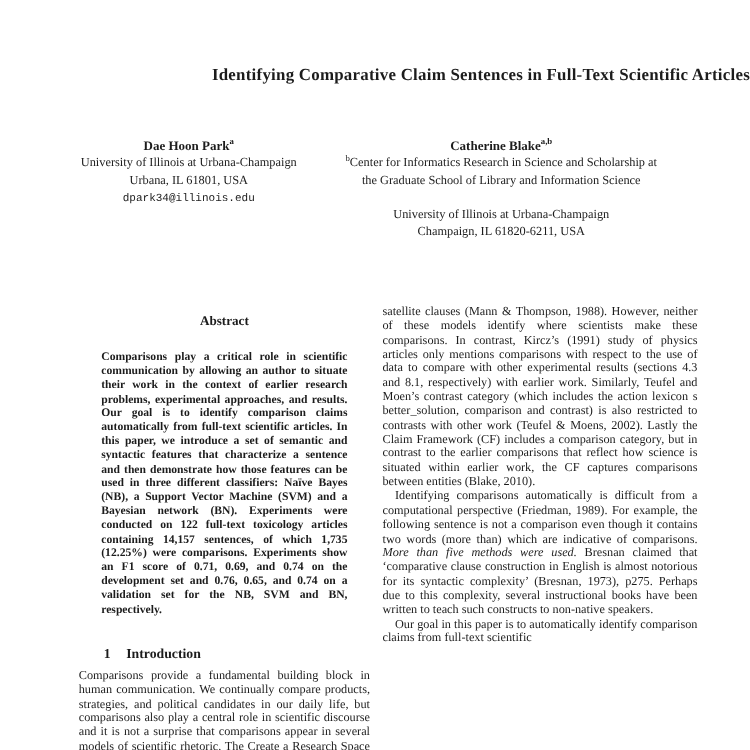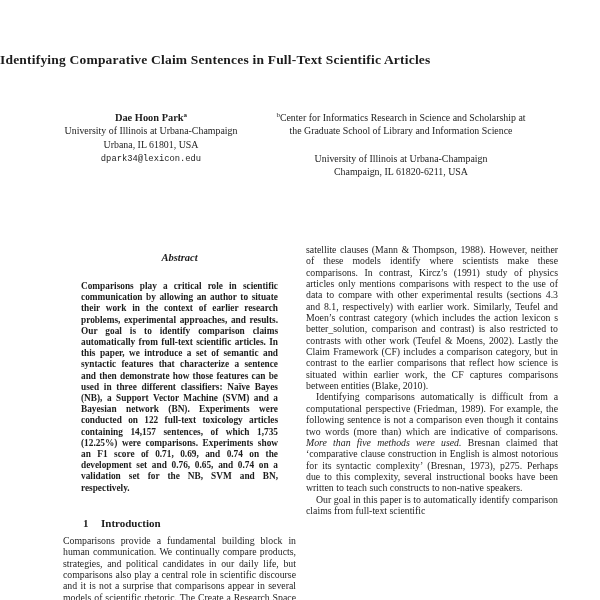--- a/index.html
+++ b/index.html
@@ -14,21 +14,21 @@
     background: #ffffff;
     color: #1c1c1c;
     font-family: "Liberation Serif", serif;
     overflow: hidden;
   }
   .title {
     position: absolute;
     top: 52px;
     left: 0;
     width: 600px;
-    text-align: left;
+    text-align: right;
     font-weight: bold;
     font-size: 13.5px;
     letter-spacing: 0.2px;
   }
   .authors {
     position: absolute;
     top: 111px;
     left: 0;
     width: 552px;
     display: flex;
@@ -67,21 +67,20 @@
     position: absolute;
     left: 306px;
     top: 244px;
     width: 252px;
   }
   .abstract-heading {
     text-align: center;
     font-weight: bold;
     font-size: 10.5px;
     margin: 6px 0 10px 0;
-    font-style: italic;
   }
   .abstract-text {
     margin: 18px 18px;
     font-size: 9.3px;
     line-height: 11.2px;
     text-align: justify;
     font-weight: bold;
   }
   .section-heading {
     font-weight: bold;
@@ -115,24 +114,25 @@
 <div class="page">
 
   <div class="title">Identifying Comparative Claim Sentences in Full-Text Scientific Articles</div>
 
   <div class="authors">
 
     <div class="author">
       <div class="name"><span>Dae Hoon Park</span><sup>a</sup></div>
       <div>University of Illinois at Urbana-Champaign</div>
       <div>Urbana, IL 61801, USA</div>
-      <div class="email">dpark34@lexicon.edu</div>
+      <div class="email">dpark34@illinois.edu</div>
     </div>
 
     <div class="author">
+      <div class="name"><span>Catherine Blake</span><sup>a,b</sup></div>
       <div class="affil"><sup>b</sup><span>Center for Informatics Research in Science and Scholarship at the Graduate School of Library and Information Science</span></div>
       <div>University of Illinois at Urbana-Champaign</div>
       <div>Champaign, IL 61820-6211, USA</div>
     </div>
 
   </div>
 
   <div class="col-left">
     <div class="abstract-heading">Abstract</div>
     <p class="abstract-text">Comparisons play a critical role in scientific communication by allowing an author to situate their work in the context of earlier research problems, experimental approaches, and results. Our goal is to identify comparison claims automatically from full-text scientific articles. In this paper, we introduce a set of semantic and syntactic features that characterize a sentence and then demonstrate how those features can be used in three different classifiers: Naïve Bayes (NB), a Support Vector Machine (SVM) and a Bayesian network (BN). Experiments were conducted on 122 full-text toxicology articles containing 14,157 sentences, of which 1,735 (12.25%) were comparisons. Experiments show an F1 score of 0.71, 0.69, and 0.74 on the development set and 0.76, 0.65, and 0.74 on a validation set for the NB, SVM and BN, respectively.</p>

